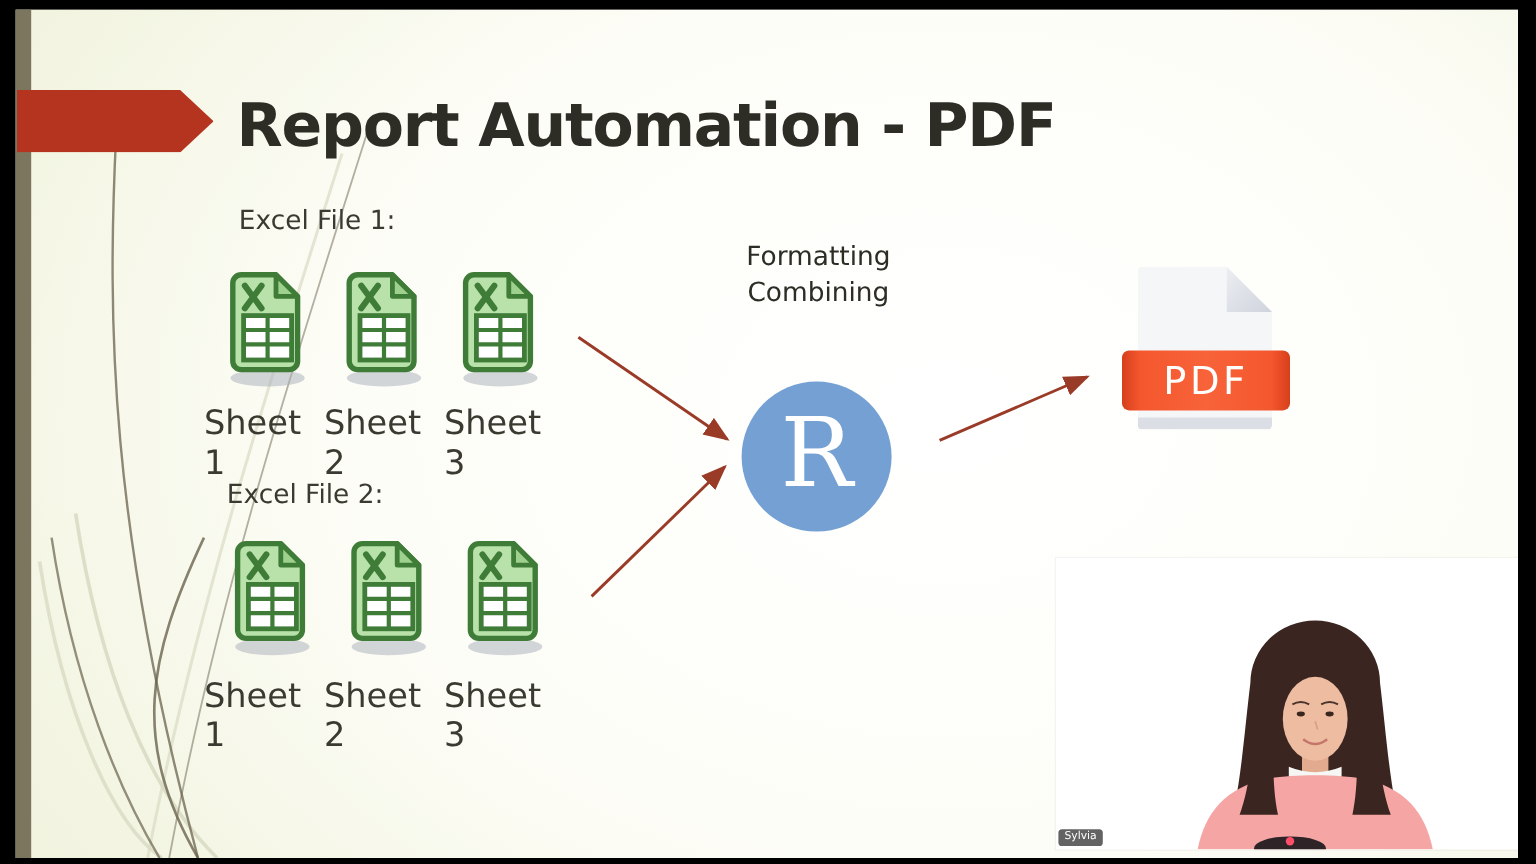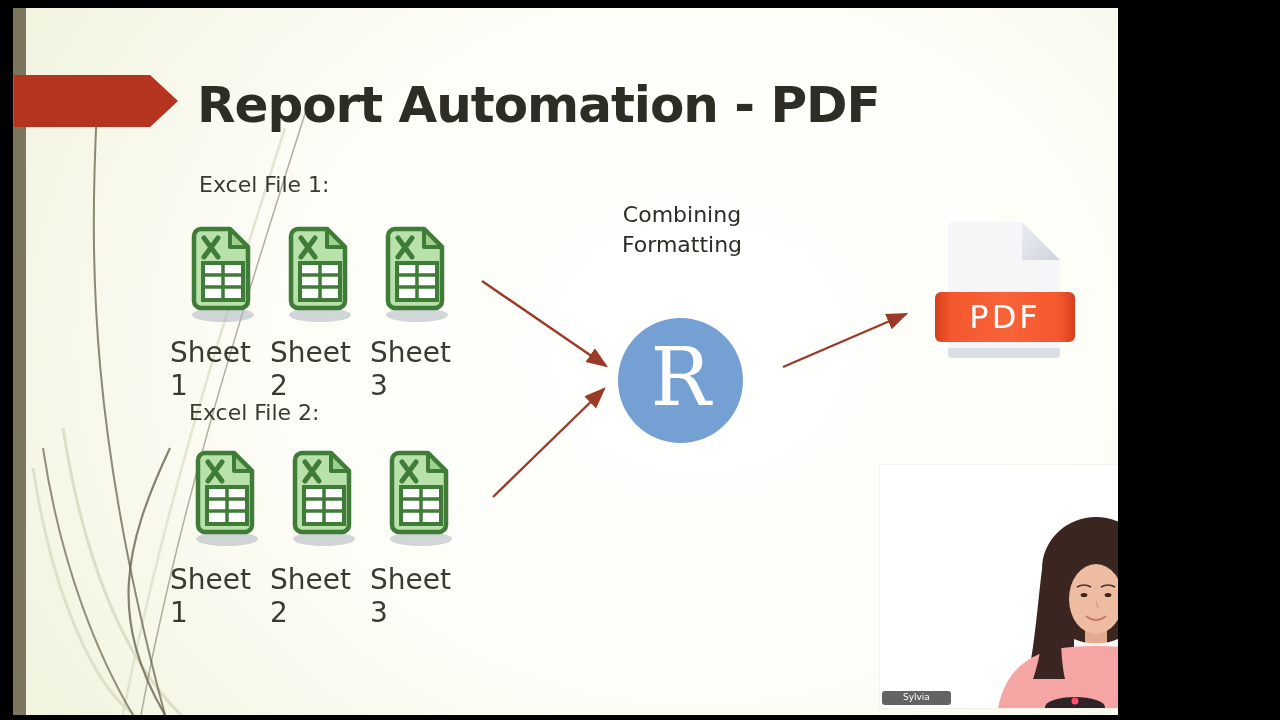--- a/index.html
+++ b/index.html
@@ -3,21 +3,21 @@
 <meta charset="utf-8">
 <style>
   * { margin:0; padding:0; box-sizing:border-box; }
   html,body { background:#000; }
   .stage {
     position:relative; width:1280px; height:720px; background:#000;
     overflow:hidden; font-family:"DejaVu Sans", sans-serif;
   }
   
   .slide {
-    position:absolute; left:13px; top:8px; width:1105px; height:707px;
+    position:absolute; left:13px; top:8px; width:1252px; height:707px;
     background: radial-gradient(95% 125% at 62% 48%,
       #ffffff 0%, #fdfdf7 42%, #f3f5e2 70%, var(--slide_edge,#eaedd4) 100%);
     overflow:hidden;
   }
   .olive-strip { position:absolute; left:0; top:0; width:13px; height:100%;
     background:var(--olive_strip,#7c765f); }
   .wisps { position:absolute; left:0; top:0; pointer-events:none; }
   .wisp-dark  { fill:none; stroke:#6a634d; }
   .wisp-light { fill:none; stroke:#d9dbc3; }
 
@@ -80,21 +80,21 @@
     border-radius:6px;
     background:linear-gradient(90deg, var(--pdf_orange_dark,#d63f1c) 0%,
       var(--pdf_orange,#f4572d) 11%, #f8633a 50%, var(--pdf_orange,#f4572d) 89%,
       var(--pdf_orange_dark,#d63f1c) 100%);
     display:flex; align-items:center; justify-content:center; }
   .pdf-text { color:#fff; font-size:32px; font-weight:normal; letter-spacing:3px; }
 
   
   .webcam { position:absolute; left:867px; top:457px; width:385px; height:243px;
     background:#ffffff; overflow:hidden; box-shadow:0 0 0 1px rgba(0,0,0,.04); }
-  .name-badge { position:absolute; left:2px; top:226px; padding:1px 21px 2px;
+  .name-badge { position:absolute; left:2px; top:226px; padding:1px 5px 2px;
     background:rgba(72,72,72,.85); color:#fff; font-size:9px; border-radius:3px;
     line-height:11px; }
 </style>
 </head>
 <body>
 
 <div class="stage">
 
   <div class="slide">
 
@@ -169,22 +169,22 @@
         <path class="xl-x" d="M15,12 L29,31 M29,12 L15,31"></path>
         <rect class="xl-grid" x="14" y="37" width="40" height="37"></rect>
         <path class="xl-gridline" d="M34,37 V74 M14,49 H54 M14,61 H54"></path>
       </svg>
     </div>
     <span class="sheet-label" style="left:157px; top:555px;">Sheet 1</span>
     <span class="sheet-label" style="left:257px; top:555px;">Sheet 2</span>
     <span class="sheet-label" style="left:357px; top:555px;">Sheet 3</span>
 
     <div class="process">
+      <div>Formatting</div>
       <div>Combining</div>
-      <div>Formatting</div>
     </div>
 
     <div class="r-circle">
       <span class="r-letter">R</span>
     </div>
 
     <svg class="arrows" width="1252" height="707" viewBox="0 0 1252 707">
       <defs>
         <marker id="ah" markerWidth="10" markerHeight="8" refX="8" refY="3.5" orient="auto">
           <path class="ah" d="M0,0 L9,3.5 L0,7 Z"></path>

